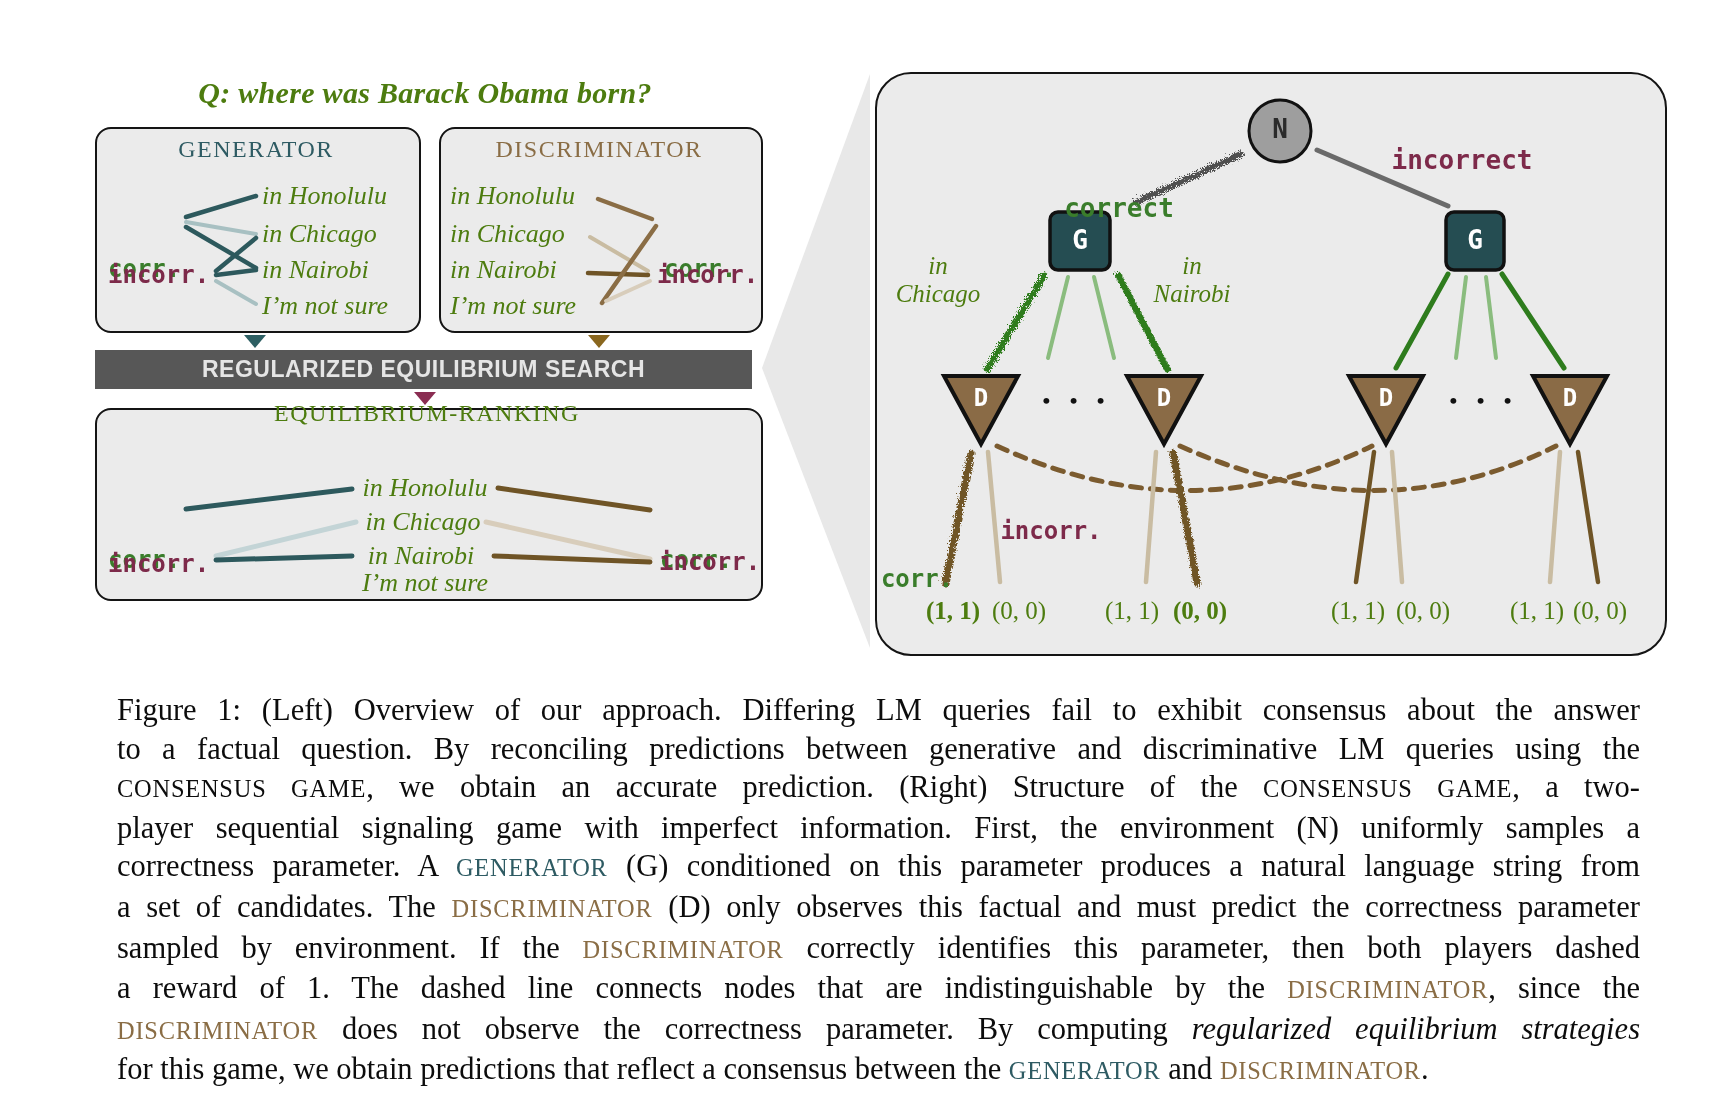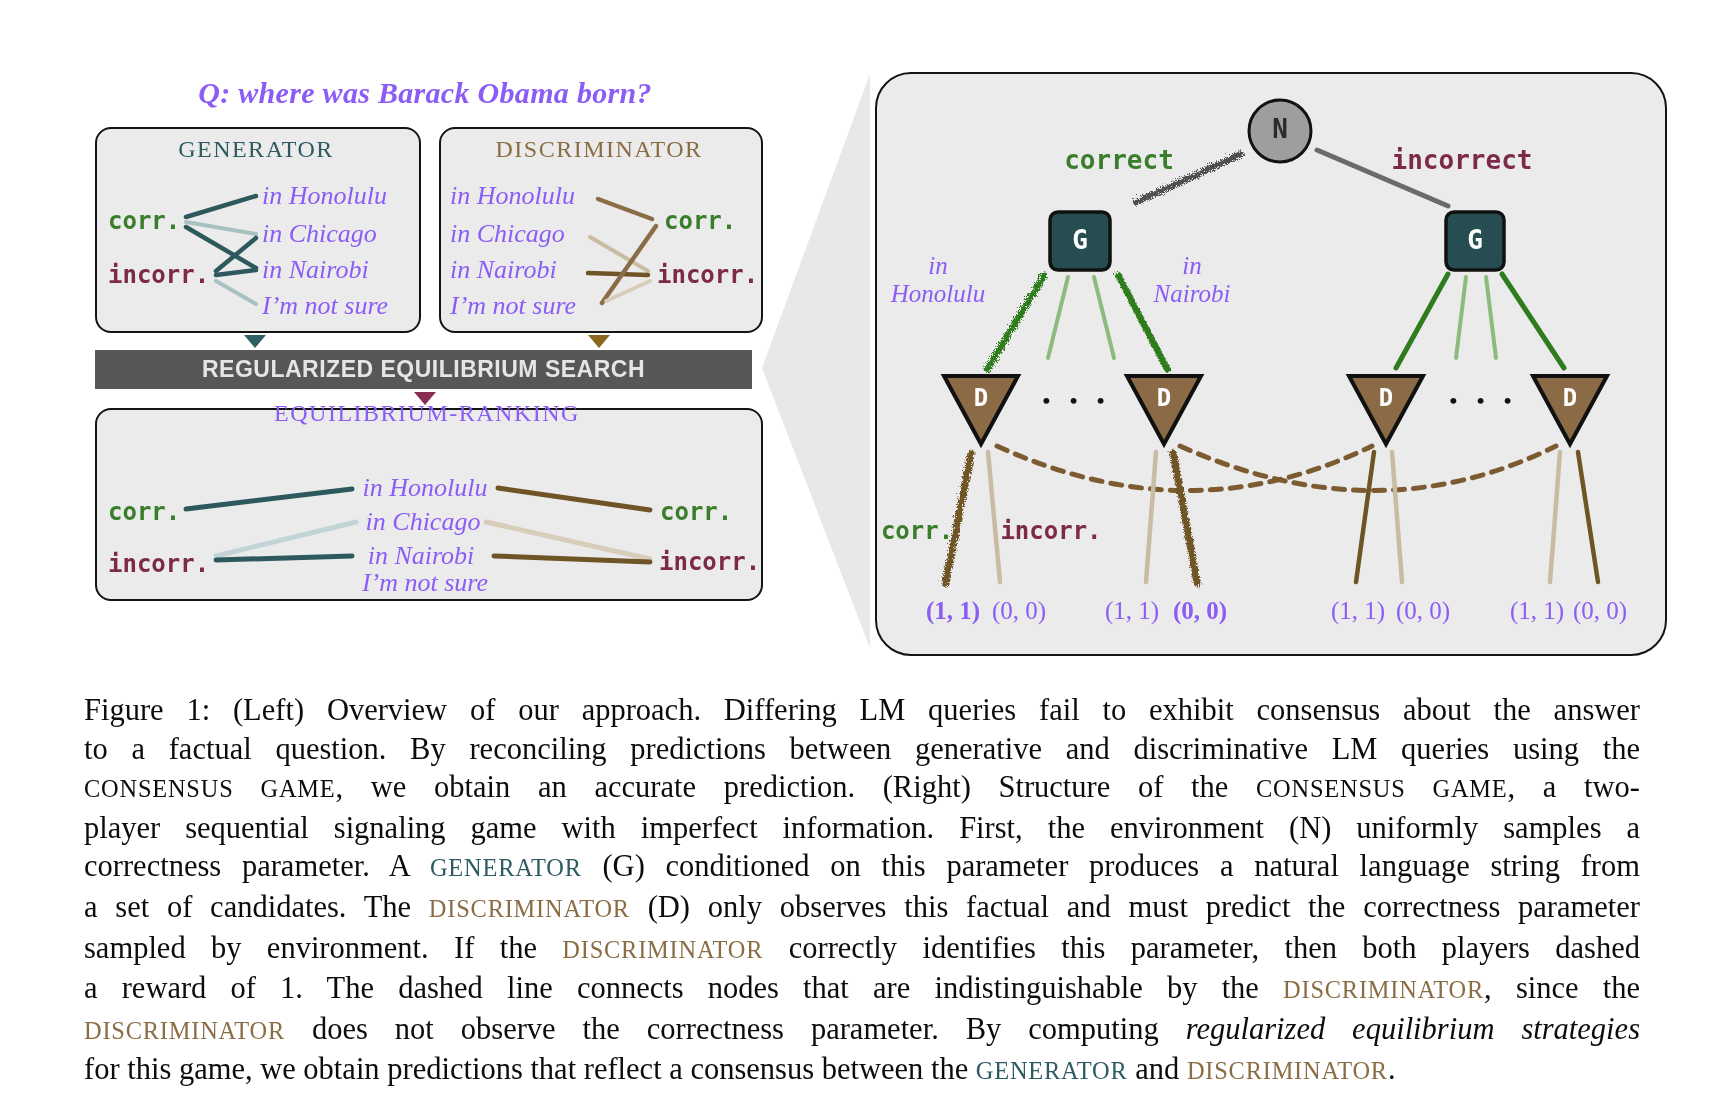--- a/index.html
+++ b/index.html
@@ -7,49 +7,49 @@
     position:relative; width:1720px; height:1102px; background:#fff;
     font-family:"Liberation Serif", serif; overflow:hidden;
   }
   .fig { position:absolute; left:0; top:0; width:1720px; height:660px; }
   .panel {
     position:absolute; background:var(--panel-bg); border:2.5px solid #141414;
     border-radius:16px; z-index:1;
   }
   .rpanel { border-radius:36px; }
   .artsvg { position:absolute; left:0; top:0; z-index:2; pointer-events:none; }
-  .lbl { position:absolute; z-index:3; white-space:nowrap; color:#8b5cf6; }
+  .lbl { position:absolute; z-index:3; white-space:nowrap; color:#4d7c0f; }
   .ctr { transform:translateX(-50%); text-align:center; }
   .question { font-style:italic; font-weight:600; font-size:30px; letter-spacing:0.3px; }
   .boxtitle { font-size:24px; letter-spacing:1.5px; }
   .t-gen { color:var(--teal); }
   .t-disc { color:var(--brown); }
   .mono { font-family:"DejaVu Sans Mono", monospace; font-weight:bold; }
-  .green { color:var(--green); }
+  .green { color:var(--green);margin-top:48px; }
   .maroon { color:var(--maroon); }
   .m25 { font-size:24px; }
   .m26 { font-size:26px; }
   .opt { font-style:italic; font-size:26px; }
   .opt2 { font-style:italic; font-size:25px; line-height:28px; }
   .bar {
     position:absolute; left:95px; top:350px; width:657px; height:39px;
     background:var(--bar-bg); z-index:1; display:flex; align-items:center; justify-content:center;
   }
   .bar span {
     color:#e5e5e5; font-family:"Liberation Sans", sans-serif; font-weight:bold;
     font-size:23px; letter-spacing:0.5px;
   }
   .nodeletter { font-family:"DejaVu Sans Mono", monospace; font-weight:bold; color:#fff; }
   .dots { font-size:22px; font-weight:bold; letter-spacing:7px; color:#111; }
   .payoff { font-size:25px; }
   .payoff.pb { font-weight:bold; }
   .caption { position:absolute; left:84px; top:691px; width:1556px; z-index:3; }
   .cap-line {
     font-size:30.5px; line-height:38.6px; color:#0c0c0c;
-    text-align:justify; text-align-last:justify;
+    text-align:justify; text-align-last:justify;margin-left:33px;
   }
   .cap-line.last { text-align-last:left; }
   .seg-sc, .seg-scg, .seg-scd { font-size:0.8em; letter-spacing:0.8px; }
   .seg-scg { color:var(--teal); }
   .seg-scd { color:var(--brown); }
   .seg-i { font-style:italic; }
 </style>
 </head>
 <body>
 
@@ -174,21 +174,21 @@
     <div class="lbl mono m25 maroon" style="left:659px; top:548px;">incorr.</div>
 
     <div class="lbl ctr mono m26" style="left:1280px; top:114px; color:#2b2b2b;">N</div>
     <div class="lbl ctr mono m26 green" style="left:1119px; top:145px;">correct</div>
     <div class="lbl ctr mono m26 maroon" style="left:1462px; top:145px;">incorrect</div>
     <div class="lbl ctr nodeletter m26" style="left:1080px; top:225px;">G</div>
     <div class="lbl ctr nodeletter m26" style="left:1475px; top:225px;">G</div>
 
     <div class="lbl ctr opt2" style="left:938px; top:252px;">
       <div>in</div>
-      <div>Honolulu</div>
+      <div>Chicago</div>
     </div>
     <div class="lbl ctr opt2" style="left:1192px; top:252px;">
       <div>in</div>
       <div>Nairobi</div>
     </div>
 
     <div class="lbl ctr nodeletter" style="left:981px; top:384px; font-size:24px;">D</div>
     <div class="lbl ctr nodeletter" style="left:1164px; top:384px; font-size:24px;">D</div>
     <div class="lbl ctr nodeletter" style="left:1386px; top:384px; font-size:24px;">D</div>
     <div class="lbl ctr nodeletter" style="left:1570px; top:384px; font-size:24px;">D</div>

